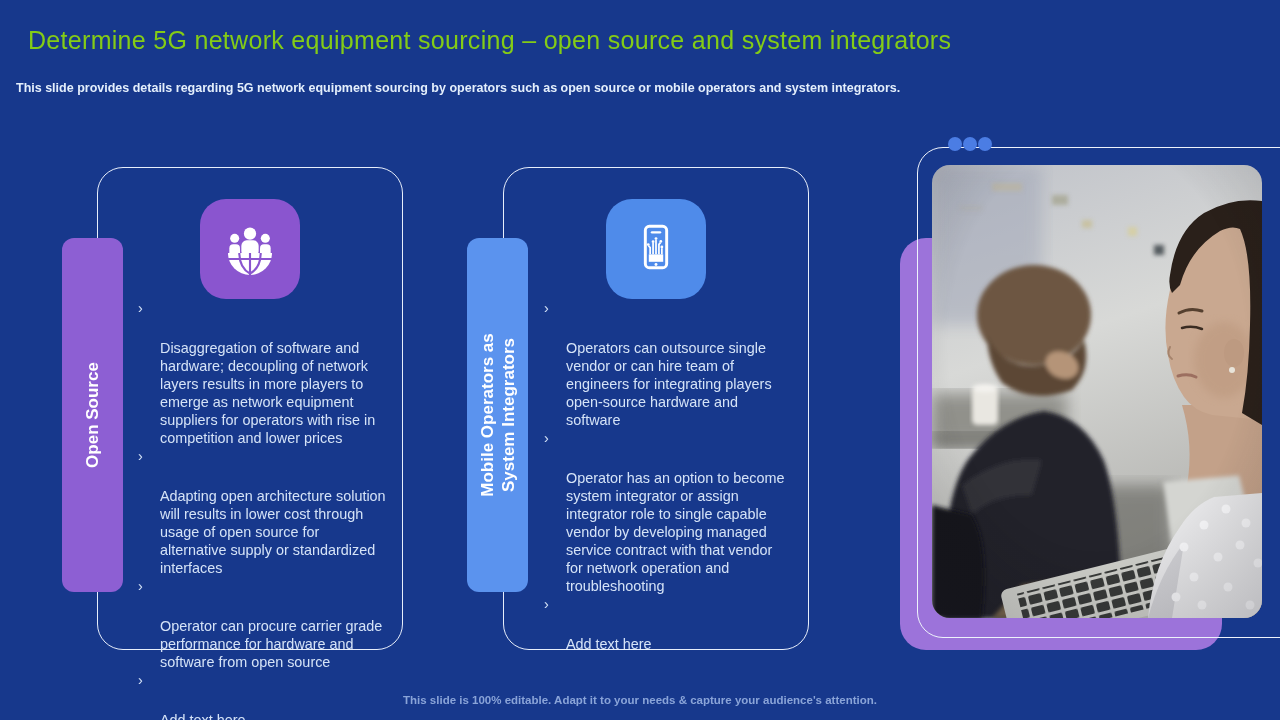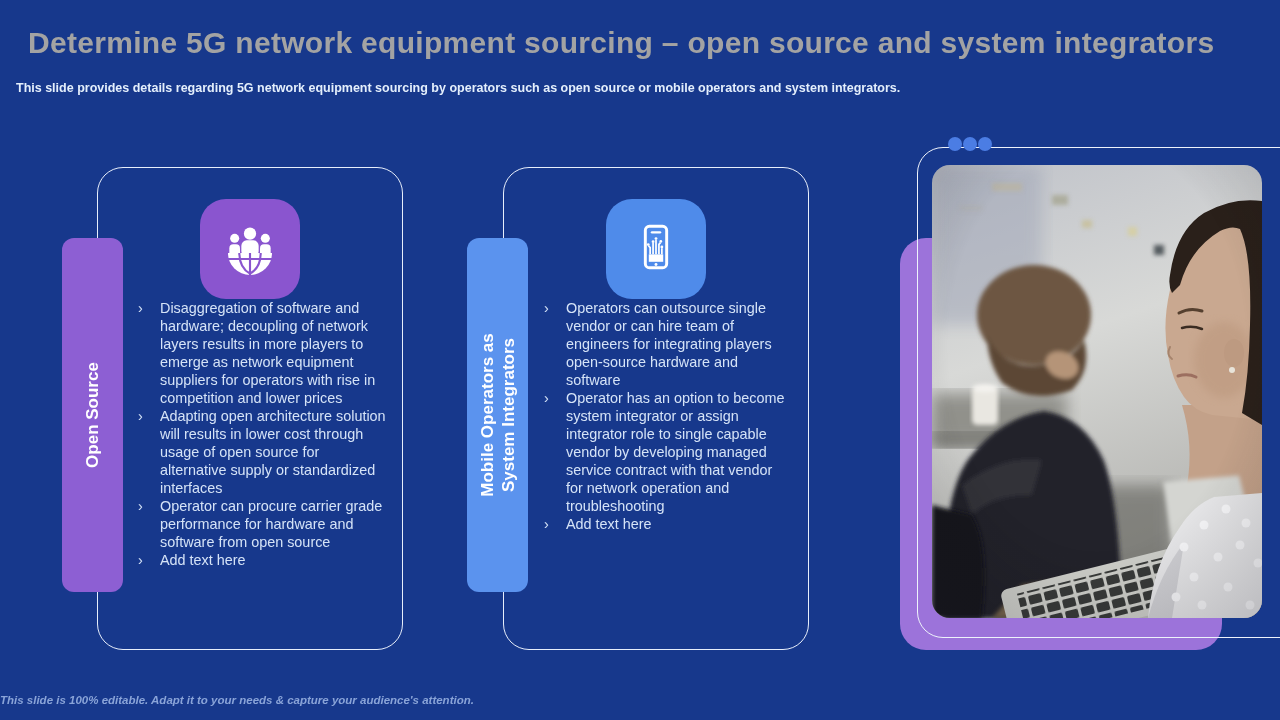--- a/index.html
+++ b/index.html
@@ -1,58 +1,58 @@
 <!DOCTYPE html>
 <html><head>
 <meta charset="utf-8">
 <style>
   * { margin:0; padding:0; box-sizing:border-box; }
   html,body { width:1280px; height:720px; }
   body { font-family:"Liberation Sans","DejaVu Sans",sans-serif; }
   .slide { position:relative; width:1280px; height:720px; background:#17388c; overflow:hidden; }
 
   .title { position:absolute; left:28px; top:26px; width:1200px;
-    font-size:30px; font-weight:700; letter-spacing:.3px; color:#a3a3a3; }
+    font-size:25px; font-weight:400; letter-spacing:.3px; color:#84cc16; }
   .subtitle { position:absolute; left:16px; top:81px; width:900px;
     font-size:12.5px; font-weight:700; color:#e4effc; }
 
   .card { position:absolute; top:167px; width:306px; height:483px;
     border:1.5px solid #e7eefb; border-radius:26px; }
   .card1 { left:97px; } .card2 { left:503px; }
 
   .icon-badge { position:absolute; top:31px; left:50%; transform:translateX(-50%);
     width:100px; height:100px; border-radius:26px;
     display:flex; align-items:center; justify-content:center; }
   .icon-badge.purple { background:#8a55cf; }
   .icon-badge.blue { background:#4f8bea; }
 
   .bullets { position:absolute; top:131px; left:40px; right:16px; list-style:none; }
   .bullets li { display:flex; color:#d5e3f7; font-size:14.4px; line-height:18px; }
   .bm { flex:none; width:22px; }
-  .bt { flex:1; }
+  .bt { flex:1;margin-top:40px; }
 
   .tab { position:absolute; top:238px; width:61px; height:354px; border-radius:12px; }
   .tab1 { left:62px; background:#8d5fd3; }
   .tab2 { left:467px; background:#5b93ee; }
   .tab-text { position:absolute; left:50%; top:50%; width:210px;
     transform:translate(-50%,-50%) rotate(-90deg);
     text-align:center; color:#ffffff; font-weight:700; font-size:17px; line-height:1.25; }
 
   .purple-rect { position:absolute; left:900px; top:238px; width:322px; height:412px;
     background:#9c73da; border-radius:26px; }
   .outline-rect { position:absolute; left:917px; top:147px; width:430px; height:491px;
     border:1.5px solid #eef3fb; border-radius:26px; }
   .dots { position:absolute; left:948px; top:137px; display:flex; gap:1px; }
   .dot { width:14px; height:14px; border-radius:50%; background:#4b7de4; }
 
   .photo { position:absolute; left:932px; top:165px; width:330px; height:453px;
     border-radius:18px; overflow:hidden; }
 
-  .footer { position:absolute; left:0; top:694px; width:1280px; 
-    font-size:11.5px; font-weight:700; color:#8aa4d8;font-style:italic; }
+  .footer { position:absolute; left:0; top:694px; width:1280px; text-align:center;
+    font-size:11.5px; font-weight:700; color:#8aa4d8; }
 </style>
 </head>
 <body>
 
 <div class="slide">
 
   <h1 class="title">Determine 5G network equipment sourcing – open source and system integrators</h1>
   <p class="subtitle">This slide provides details regarding 5G network equipment sourcing by operators such as open source or mobile operators and system integrators.</p>
 
   <div class="card card1">

